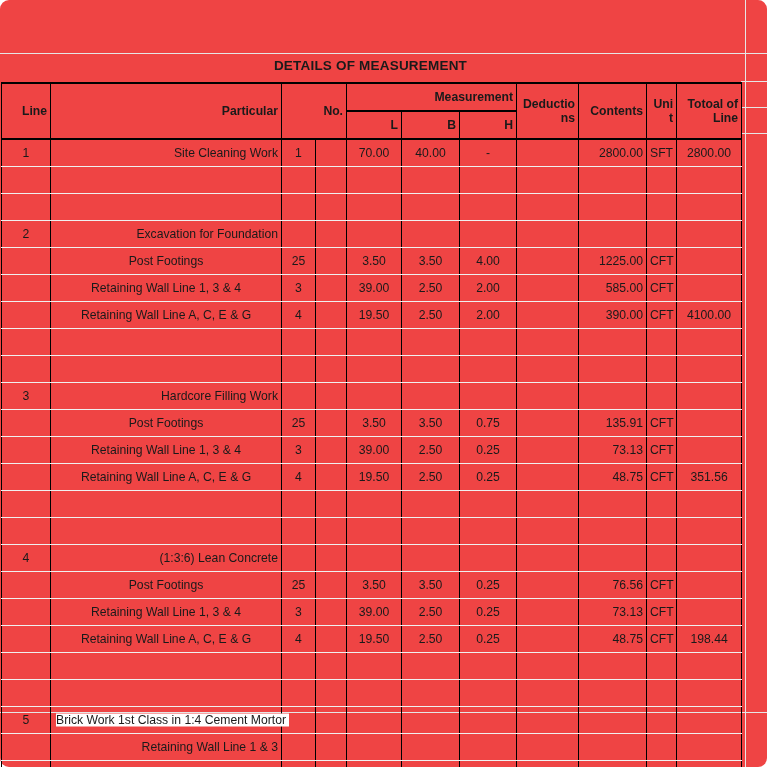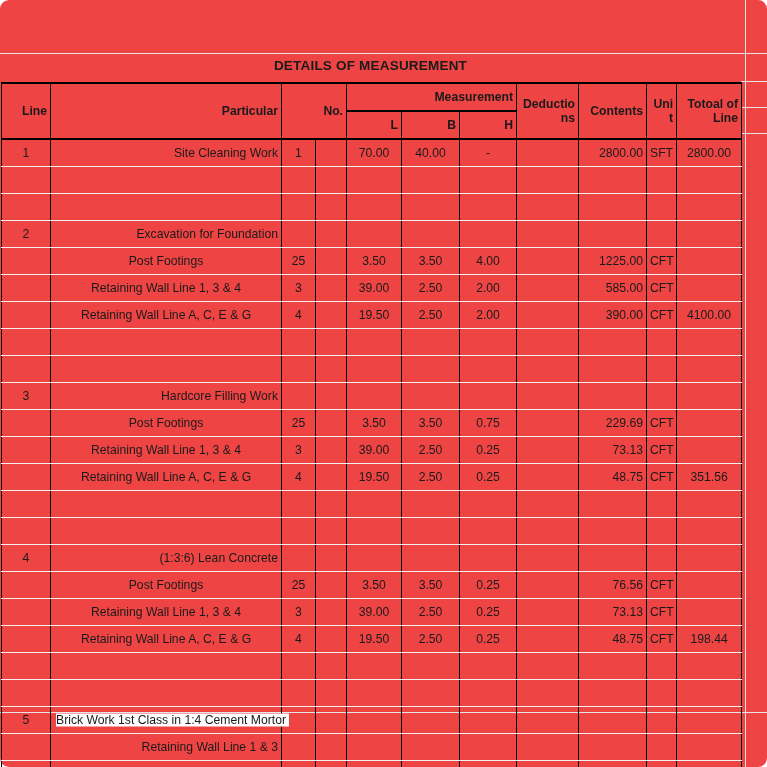--- a/index.html
+++ b/index.html
@@ -294,21 +294,21 @@
         </tr>
         <tr>
           <td class="t-c"></td>
           <td class="t-c">Post Footings</td>
           <td class="t-c">25</td>
           <td class="t-c"></td>
           <td class="t-c">3.50</td>
           <td class="t-c">3.50</td>
           <td class="t-c">0.75</td>
           <td class="t-c"></td>
-          <td class="t-r">229.69</td>
+          <td class="t-r">135.91</td>
           <td class="t-c">CFT</td>
           <td class="t-c"></td>
         </tr>
         <tr>
           <td class="t-c"></td>
           <td class="t-c">Retaining Wall Line 1, 3 &amp; 4</td>
           <td class="t-c">3</td>
           <td class="t-c"></td>
           <td class="t-c">39.00</td>
           <td class="t-c">2.50</td>

